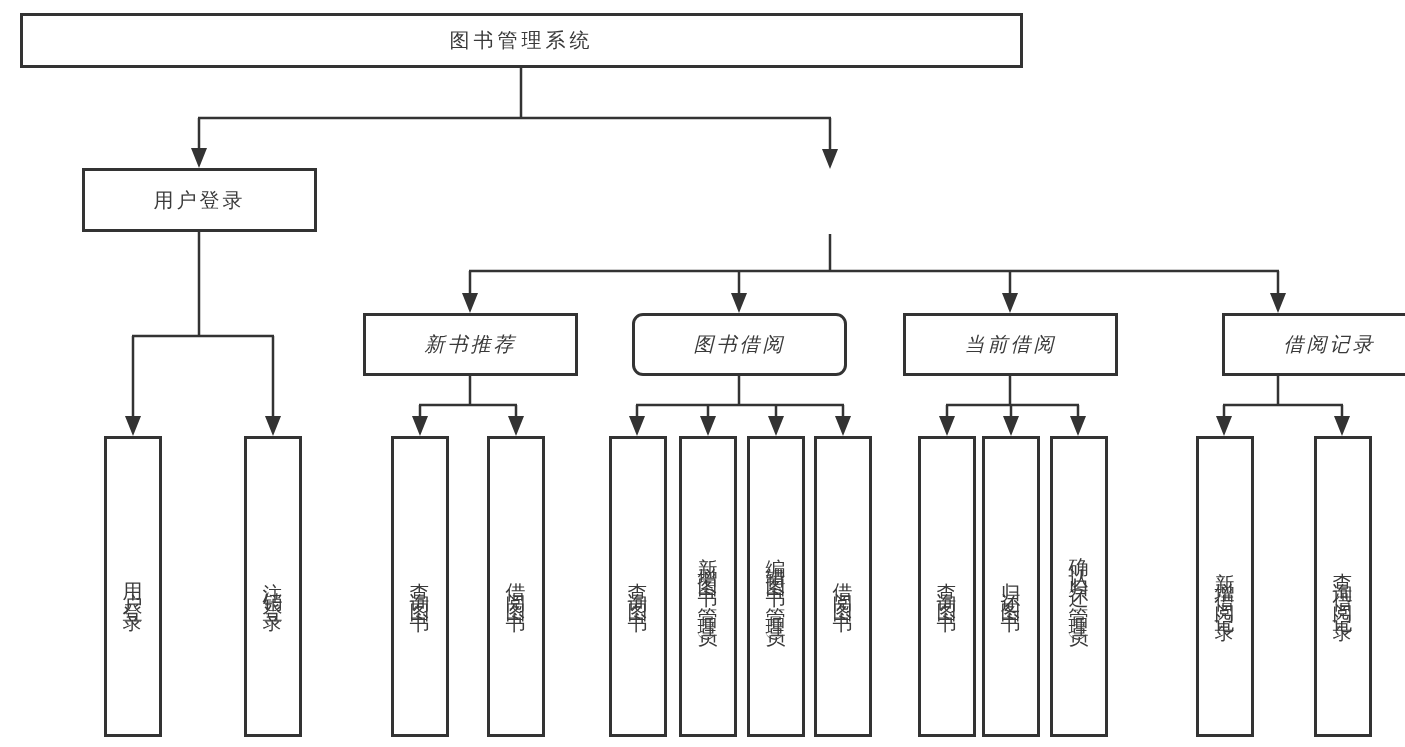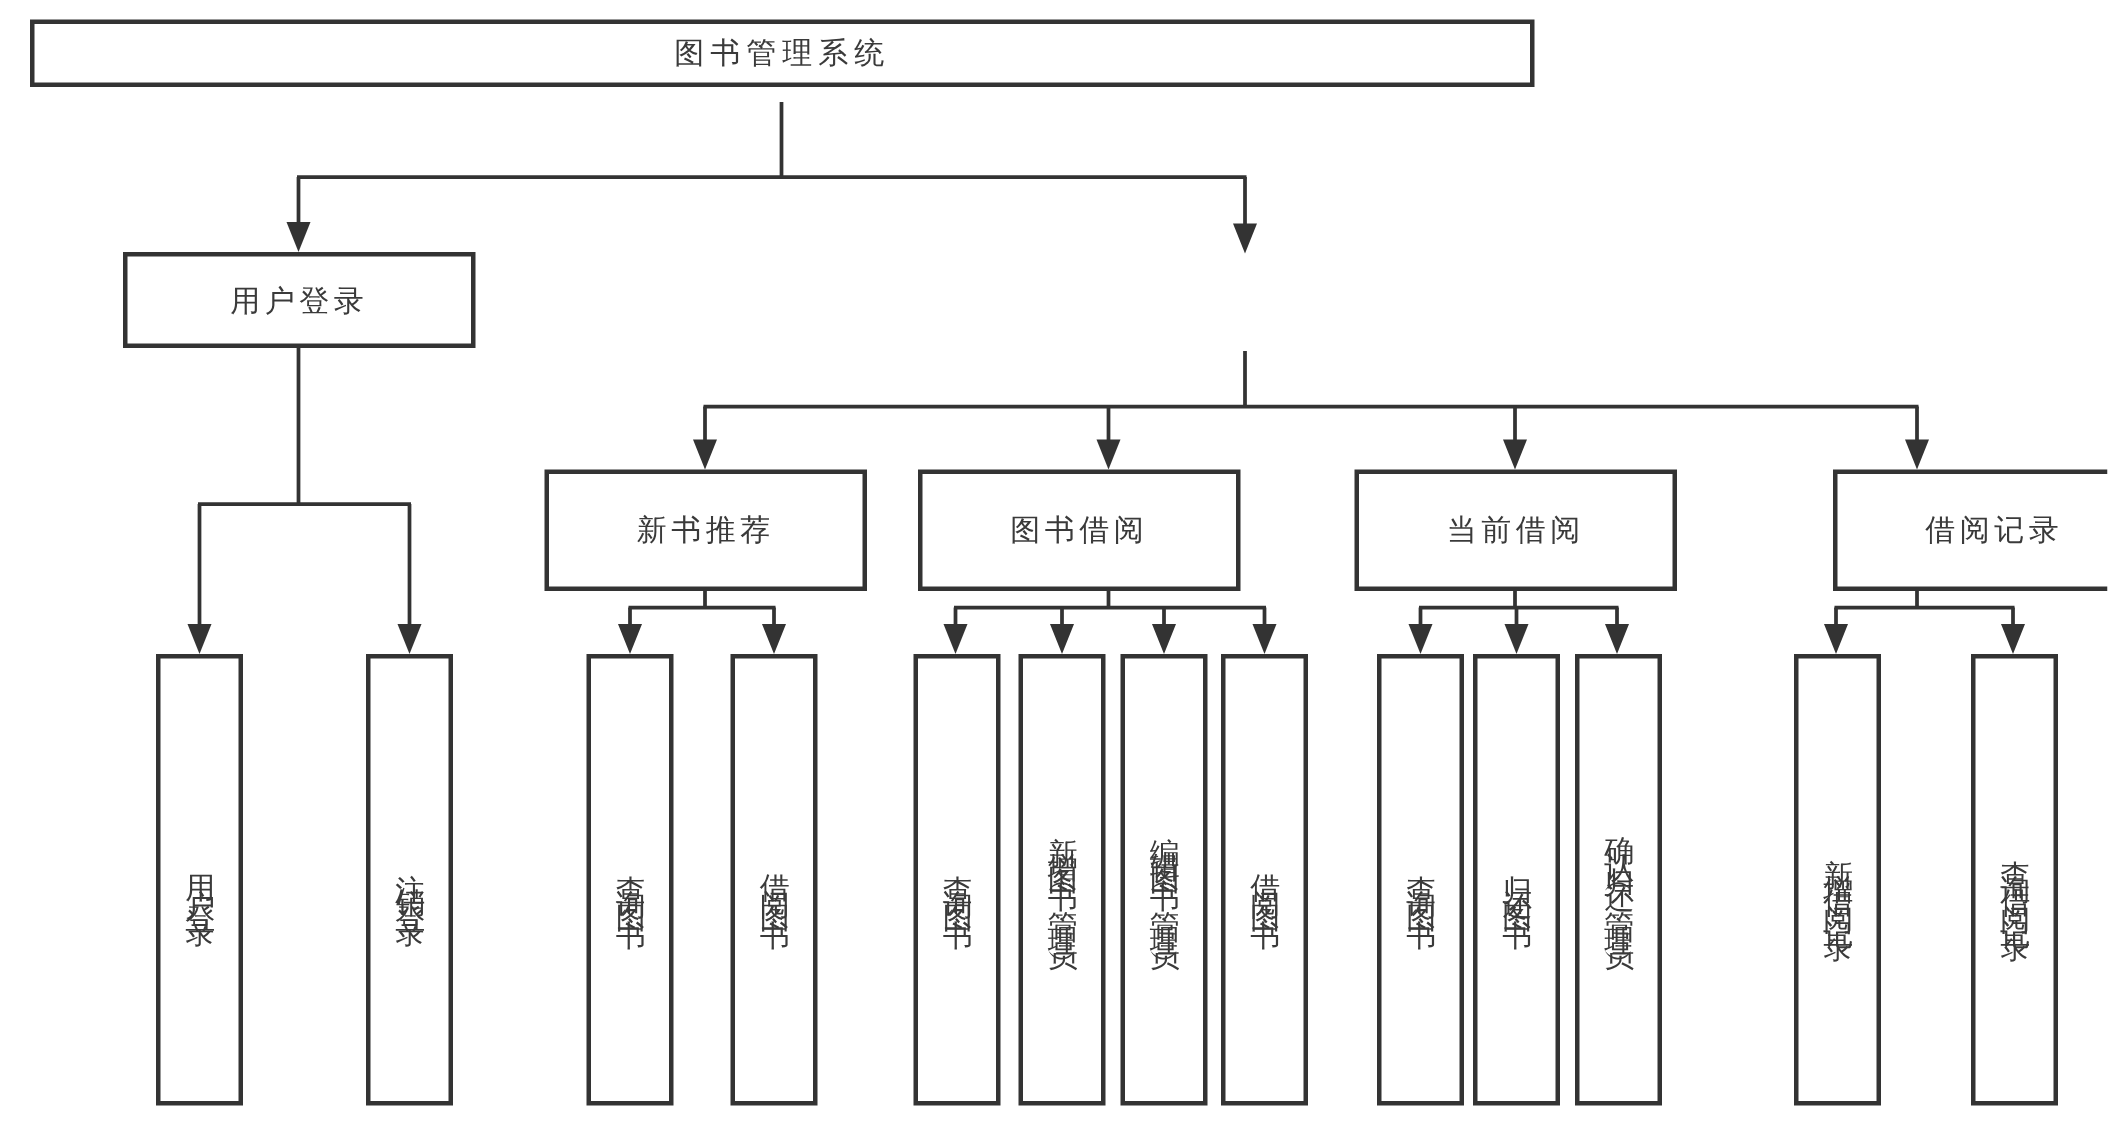--- a/index.html
+++ b/index.html
@@ -25,21 +25,21 @@
     position:absolute;
     border:3px solid var(--line);
     background:#ffffff;
     display:flex;align-items:center;justify-content:center;
     font-size:20px;
     letter-spacing:3px;
     color:var(--text);
   }
   .box.root{letter-spacing:4px;}
   .box.l2{height:64px;width:235px;}
-  .box.l3{height:81px;width:215px;top:313px;}
+  .box.l3{height:63px;width:215px;top:313px;font-style:italic;}
   .box.leaf{top:436px;width:58px;height:301px;}
   .vtext{
     writing-mode:vertical-rl;
     text-orientation:mixed;
     letter-spacing:10px;
     font-size:20px;
     line-height:1;
     white-space:nowrap;
   }
   .watermark{
@@ -125,32 +125,32 @@
     <g>
       <line x1="1278" y1="375" x2="1278" y2="406"></line>
       <line x1="1223" y1="405" x2="1343" y2="405"></line>
       <line x1="1224" y1="405" x2="1224" y2="419"></line>
       <polygon points="1216,416 1232,416 1224,436"></polygon>
       <line x1="1342" y1="405" x2="1342" y2="419"></line>
       <polygon points="1334,416 1350,416 1342,436"></polygon>
     </g>
   </svg>
 
-  <div class="box root" style="left:20px;top:13px;width:1003px;height:45px;">
+  <div class="box root" style="left:20px;top:13px;width:1003px;height:55px;">
     <span>图书管理系统</span>
   </div>
 
   <div class="box l2" style="left:82px;top:168px;">
     <span>用户登录</span>
   </div>
 
   <div class="box l3" style="left:363px;">
     <span>新书推荐</span>
   </div>
-  <div class="box l3" style="left:612px;">
+  <div class="box l3" style="left:632px;border-radius:11px;">
     <span>图书借阅</span>
   </div>
   <div class="box l3" style="left:903px;">
     <span>当前借阅</span>
   </div>
   <div class="box l3" style="left:1222px;">
     <span>借阅记录</span>
   </div>
 
   <div class="box leaf" style="left:104px;">

